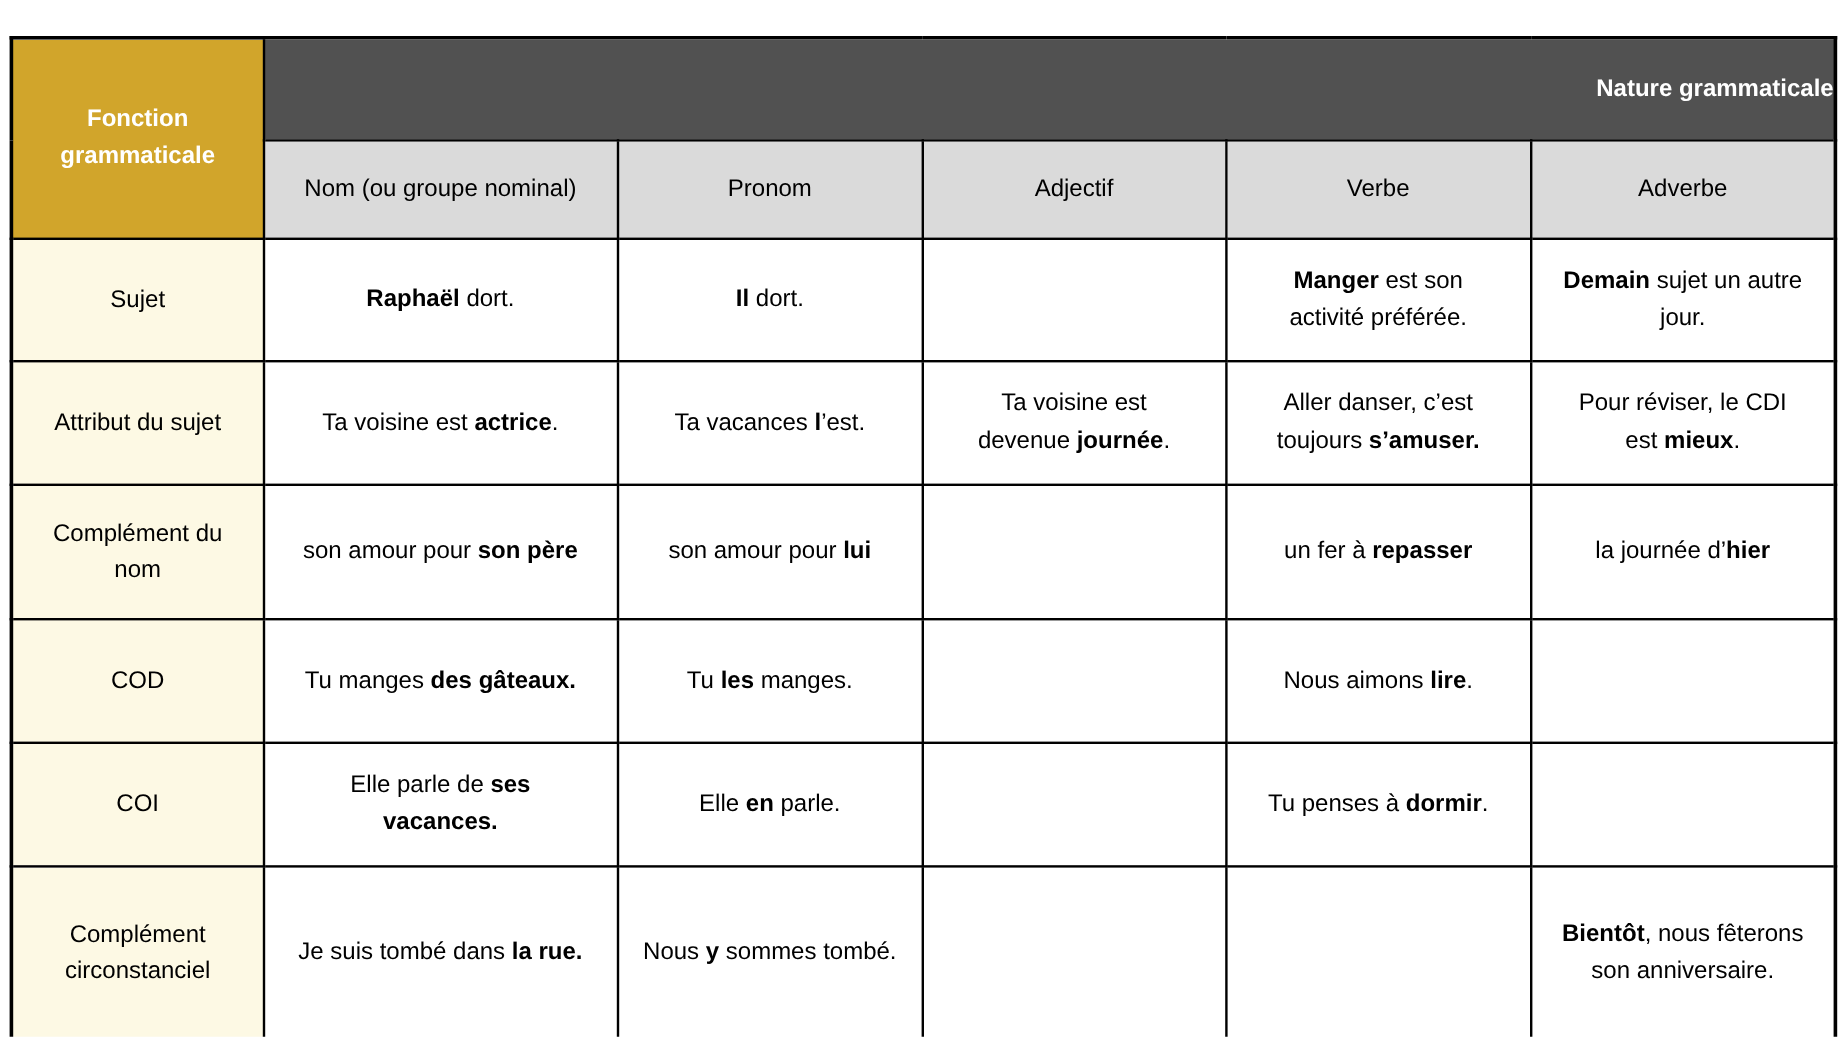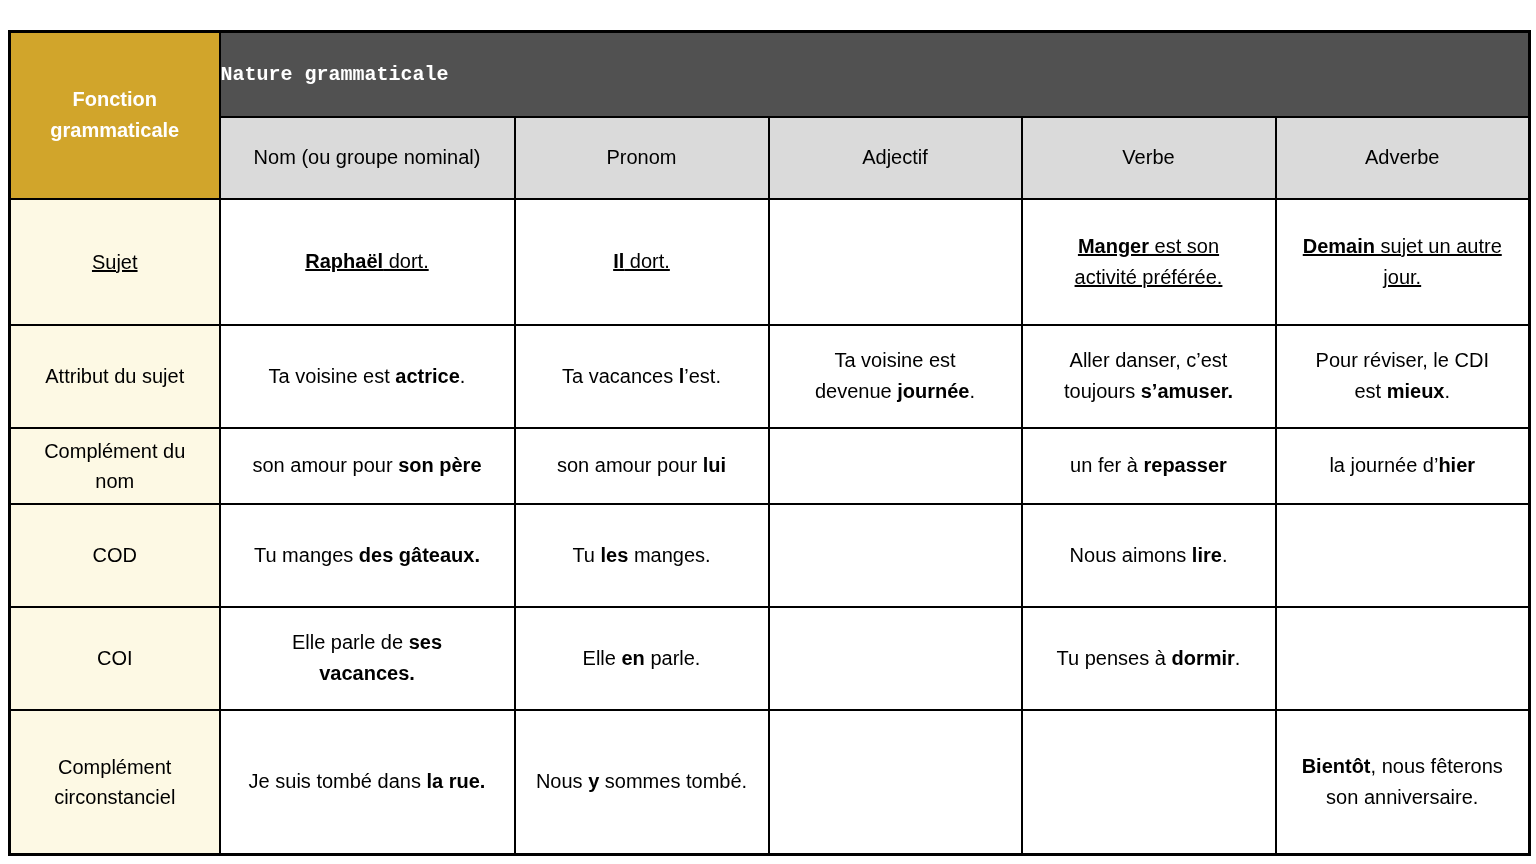--- a/index.html
+++ b/index.html
@@ -37,23 +37,22 @@
     font-size: 20px;
     line-height: 1.55;
     text-align: center;
     vertical-align: middle;
   }
   th.group {
     background: var(--dark, #4f4f4f);
     color: var(--header-text, #fff);
     font-weight: bold;
     font-size: 20px;
-    text-align: left;
-    vertical-align: middle;
-    font-family: Liberation Mono, monospace;
+    text-align: right;
+    vertical-align: middle;
   }
   th.colhead {
     background: var(--light, #d9d9d9);
     font-weight: normal;
     font-size: 20px;
     text-align: center;
     vertical-align: middle;
     color: #000;
   }
   td.rowlabel {
@@ -97,21 +96,21 @@
     </tr>
     <tr style="height:82px">
       <th class="colhead">Nom (ou groupe nominal)</th>
       <th class="colhead">Pronom</th>
       <th class="colhead">Adjectif</th>
       <th class="colhead">Verbe</th>
       <th class="colhead">Adverbe</th>
     </tr>
   </thead>
   <tbody>
-      <tr style="height: 126px; text-decoration: underline;">
+      <tr style="height: 102px;">
         <td class="rowlabel">
           <div class="line">Sujet</div>
         </td>
         <td class="cell">
           <div class="line"><b>Raphaël</b><span> dort.</span></div>
         </td>
         <td class="cell">
           <div class="line"><b>Il</b><span> dort.</span></div>
         </td>
         <td class="cell"></td>
@@ -140,21 +139,21 @@
         </td>
         <td class="cell">
           <div class="line"><span>Aller danser, c’est</span></div>
           <div class="line"><span>toujours </span><b>s’amuser.</b></div>
         </td>
         <td class="cell">
           <div class="line"><span>Pour réviser, le CDI</span></div>
           <div class="line"><span>est </span><b>mieux</b><span>.</span></div>
         </td>
       </tr>
-      <tr style="height: 76px;">
+      <tr style="height: 112px;">
         <td class="rowlabel">
           <div class="line">Complément du</div>
           <div class="line">nom</div>
         </td>
         <td class="cell">
           <div class="line"><span>son amour pour </span><b>son père</b></div>
         </td>
         <td class="cell">
           <div class="line"><span>son amour pour </span><b>lui</b></div>
         </td>

